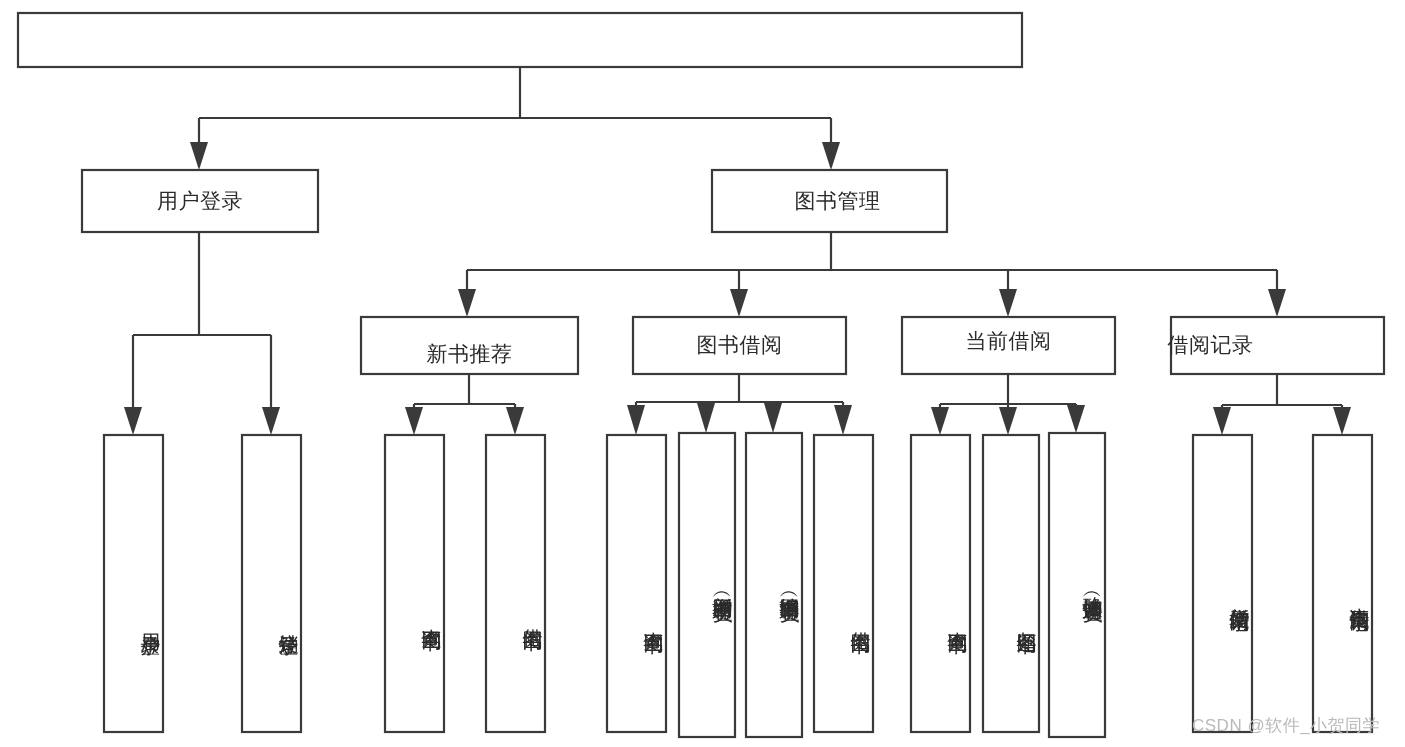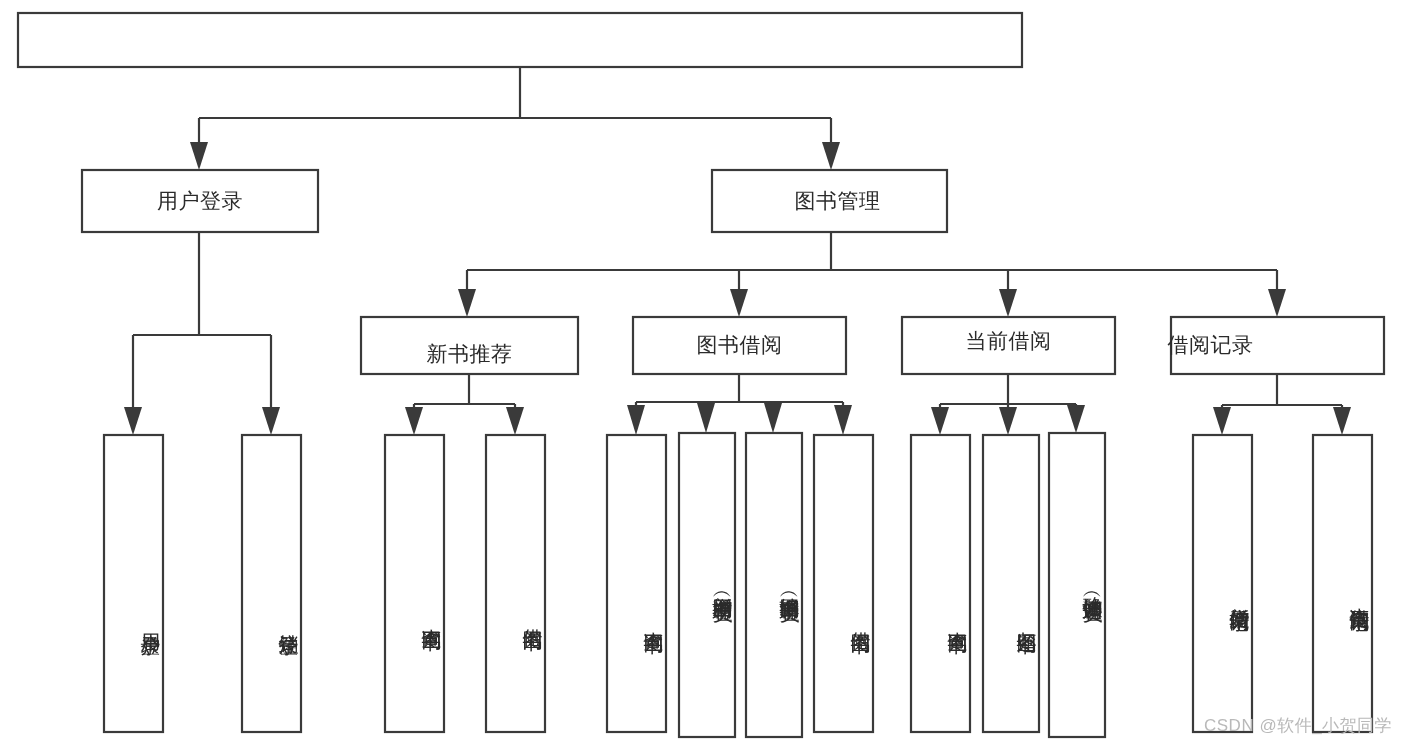--- a/index.html
+++ b/index.html
@@ -67,21 +67,20 @@
     pointer-events: none;
     overflow: hidden;
   }
   .watermark {
     position: absolute;
     color: #b9b9b9;
     font-size: 17px;
     letter-spacing: 0.5px;
     white-space: nowrap;
     pointer-events: none;
-    padding-left: 12px;
   }
 </style>
 </head>
 <body>
 
 <div id="diagram-root">
 
   <svg class="canvas" viewBox="0 0 1405 747" xmlns="http://www.w3.org/2000/svg">
 
     <g>

